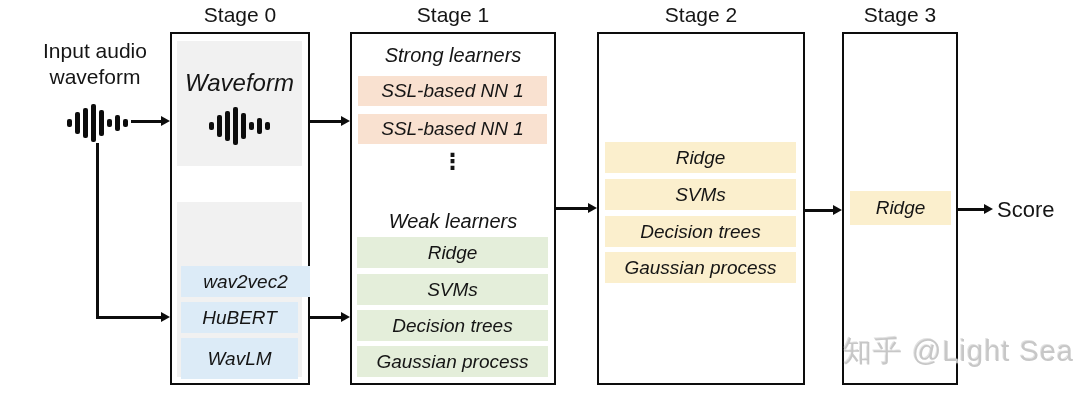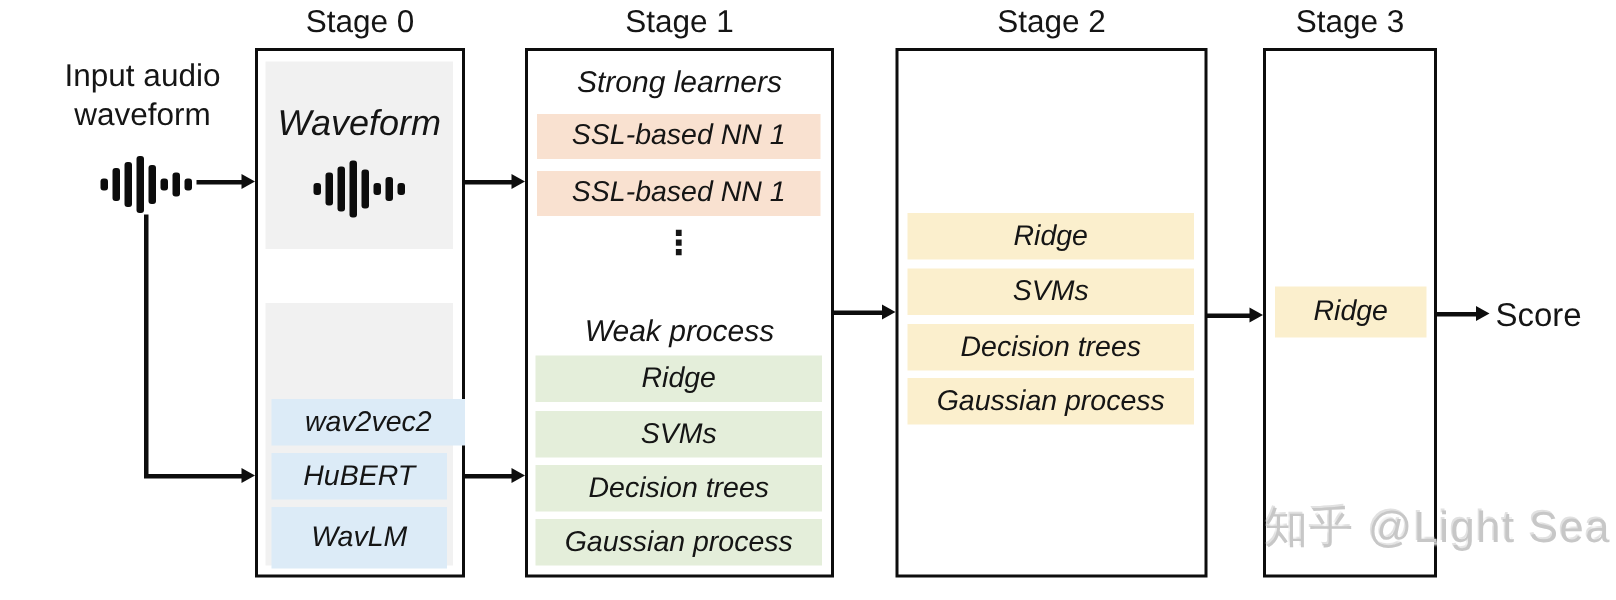--- a/index.html
+++ b/index.html
@@ -90,21 +90,21 @@
       <div class="item-row blue" style="left:4px;top:100px;width:117px;height:31px;">HuBERT</div>
       <div class="item-row blue" style="left:4px;top:136px;width:117px;height:41px;">WavLM</div>
     </div>
   </div>
 
   <div class="abs stage-box" style="left:350px;width:206px;">
     <div class="section-title" style="top:10px;">Strong learners</div>
     <div class="item-row orange" style="left:6px;top:42px;width:189px;height:30px;">SSL-based NN 1</div>
     <div class="item-row orange" style="left:6px;top:80px;width:189px;height:30px;">SSL-based NN 1</div>
     <div class="ellipsis" style="top:115px;">⋮</div>
-    <div class="section-title" style="top:176px;">Weak process</div>
+    <div class="section-title" style="top:176px;">Weak learners</div>
     <div class="item-row green" style="left:5px;top:203px;width:191px;height:31px;">Ridge</div>
     <div class="item-row green" style="left:5px;top:240px;width:191px;height:31px;">SVMs</div>
     <div class="item-row green" style="left:5px;top:276px;width:191px;height:31px;">Decision trees</div>
     <div class="item-row green" style="left:5px;top:312px;width:191px;height:31px;">Gaussian process</div>
   </div>
 
   <div class="abs stage-box" style="left:597px;width:208px;">
     <div class="item-row yellow" style="left:6px;top:108px;width:191px;height:31px;">Ridge</div>
     <div class="item-row yellow" style="left:6px;top:145px;width:191px;height:31px;">SVMs</div>
     <div class="item-row yellow" style="left:6px;top:182px;width:191px;height:31px;">Decision trees</div>

